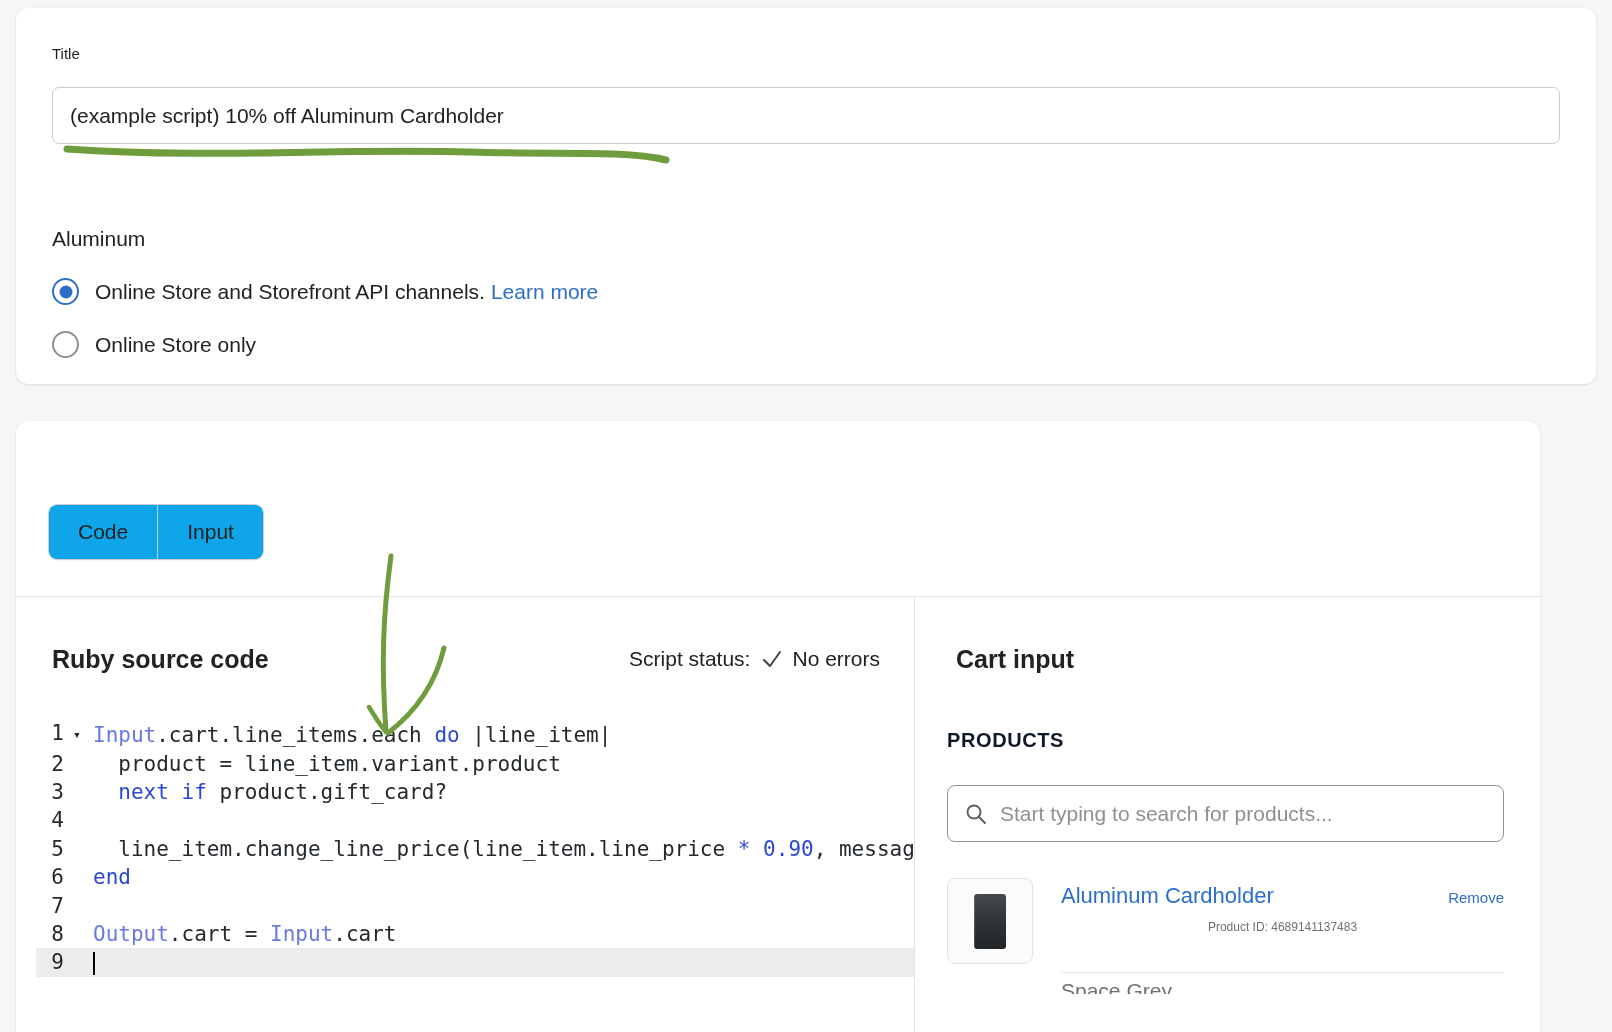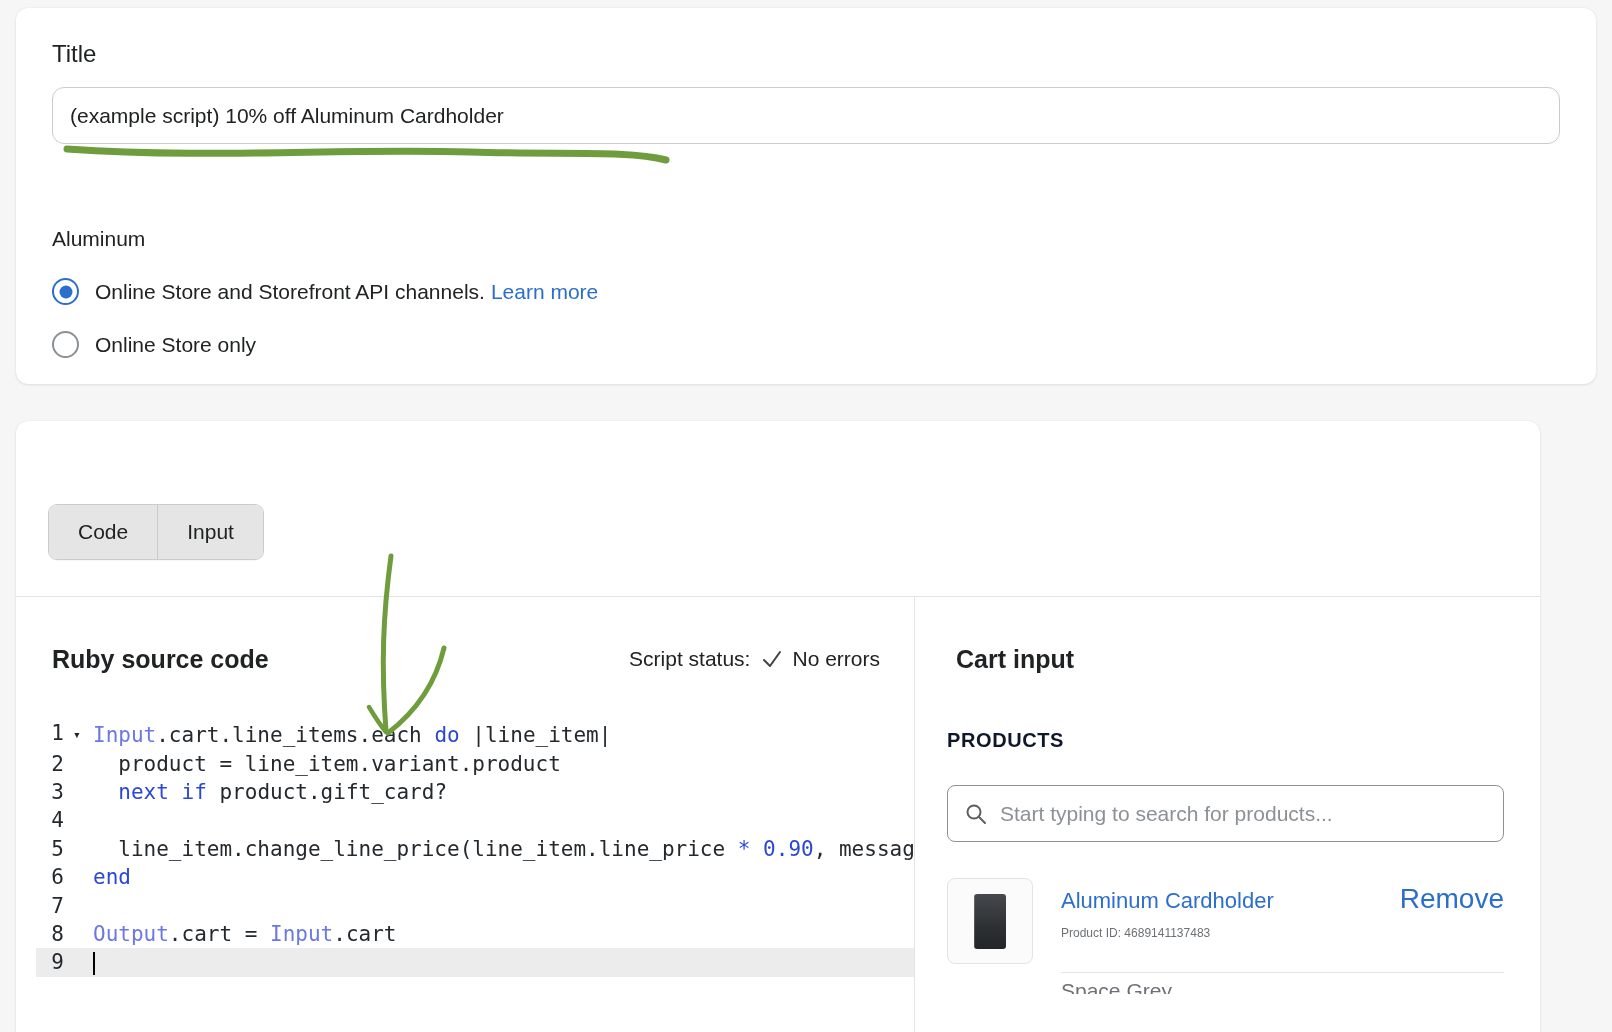--- a/index.html
+++ b/index.html
@@ -13,28 +13,28 @@
   .page { padding:8px 16px 0; position:relative; }
 
   .card {
     background:#fff;
     border-radius:12px;
     box-shadow:0 1px 3px rgba(0,0,0,.09), 0 0 1px rgba(0,0,0,.12);
   }
 
   
   .card-top { padding:34px 36px 26px; margin-bottom:37px; }
-  .field-label { font-size:24px; line-height:24px; color:#202223; }
+  .field-label { font-size:15px; line-height:24px; color:#202223; }
   .title-input {
     margin-top:21px;
     width:100%; height:57px;
     font-family:"Liberation Sans", sans-serif;
     font-size:21px; color:#202223;
     padding:0 17px;
-    border:1.5px solid #c9cccf; border-radius:12px;
+    border:1.5px solid #c9cccf; border-radius:7px;
     background:#fff; outline:none;
   }
   .channels-heading { margin-top:82px; font-size:21px; line-height:26px; }
   .radio-row { display:flex; align-items:center; margin-top:26px; cursor:default; }
   .radio { width:27px; height:27px; border-radius:50%; background:#fff; position:relative; flex:none; }
   .radio.off { border:2.5px solid #8a9094; }
   .radio.on  { border:2.5px solid #2c6ecb; }
   .radio.on::after {
     content:""; position:absolute; left:50%; top:50%;
     width:13px; height:13px; border-radius:50%;
@@ -45,21 +45,21 @@
 
   
   .card-editor { width:1524px; height:650px; padding-top:83px; overflow:hidden; border-bottom-left-radius:0; border-bottom-right-radius:0; }
   .tabs {
     display:inline-flex; margin-left:32px;
     border:1px solid #c9cccf; border-radius:9px; overflow:hidden;
     background:#fff; box-shadow:0 1px 0 rgba(0,0,0,.04);
   }
   .tab {
     font-family:"Liberation Sans", sans-serif;
-    font-size:21px; color:#202223; background:#e5e5e5;
+    font-size:21px; color:#202223; background:#0ea5e9;
     border:none; padding:15px 29px; cursor:pointer;
   }
   .tab + .tab { border-left:1px solid #c9cccf; }
 
   .editor-body { margin-top:36px; border-top:1px solid #e1e3e5; display:flex; align-items:stretch; height:531px; }
   .left-panel { width:898px; flex:none; }
   .panel-header {
     height:124px; display:flex; align-items:center; justify-content:space-between;
     padding:0 34px 0 36px;
   }
@@ -100,24 +100,24 @@
   .thumb {
     width:86px; height:86px; flex:none;
     border:1px solid #e1e3e5; border-radius:8px; background:#fbfbfb;
     display:flex; align-items:center; justify-content:center;
   }
   .thumb-shape {
     width:32px; height:55px; border-radius:3px;
     background:linear-gradient(180deg,#46494d 0%,#2d3033 60%,#232629 100%);
     box-shadow:inset 1px 0 0 rgba(255,255,255,.18);
   }
-  .product-info { flex:1; margin-left:28px; padding-top:5px; }
+  .product-info { flex:1; margin-left:28px; padding-top:5px;text-align:center; }
   .product-top { display:flex; justify-content:space-between; align-items:baseline; }
   .product-name { font-size:22px; color:#2c6ecb; text-decoration:none; }
-  .remove-link { font-size:28px; color:#2c6ecb; text-decoration:none; }
+  .remove-link { font-size:15px; color:#2c6ecb; text-decoration:none; }
   .product-id { margin-top:11px; font-size:12px; color:#6d7175; }
   .variant-divider { height:1px; background:#e4e5e7; margin:8px 0 0 114px; }
   .variant-clip { height:15px; overflow:hidden; margin:6px 0 0 114px;text-decoration:underline; }
   .variant-name { font-size:21px; color:#6d7175; line-height:24px; }
 
   
   .annotations { position:absolute; left:0; top:0; width:1612px; height:1032px; pointer-events:none; z-index:10; }
 </style>
 </head>
 <body>

